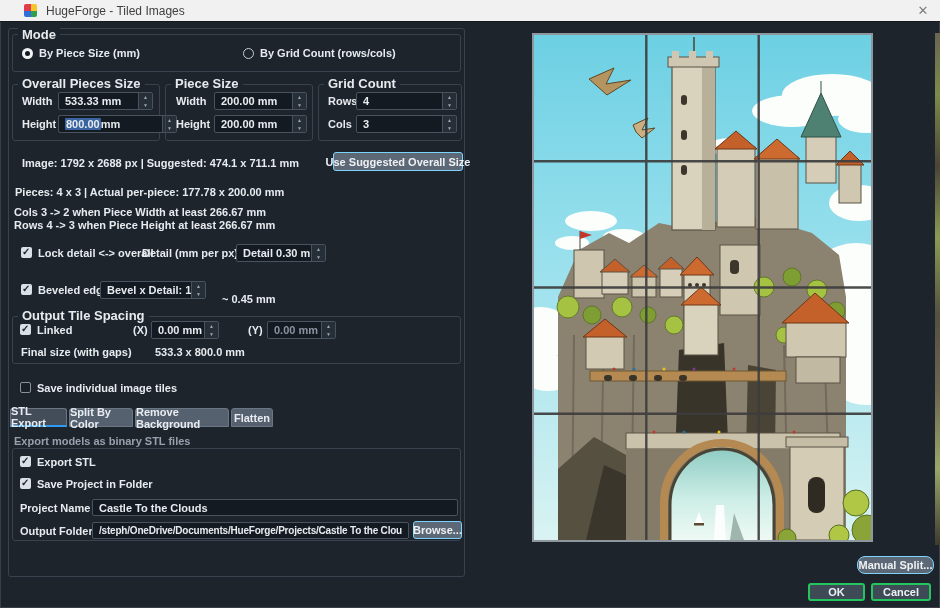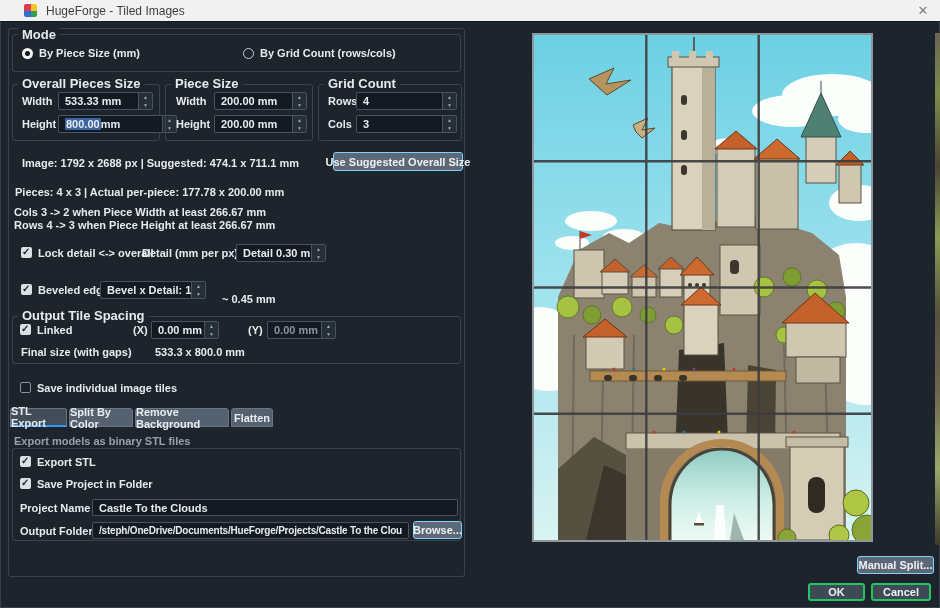--- a/index.html
+++ b/index.html
@@ -349,15 +349,15 @@
       <line x1="112.3" y1="0" x2="112.3" y2="505"></line>
       <line x1="224.7" y1="0" x2="224.7" y2="505"></line>
       <line x1="0" y1="126.2" x2="337" y2="126.2"></line>
       <line x1="0" y1="252.5" x2="337" y2="252.5"></line>
       <line x1="0" y1="378.8" x2="337" y2="378.8"></line>
     </g>
   </svg>
 </div>
 <div class="sliver"></div>
 
-<div class="btn-gray" style="left:857px;top:556px;width:77px;height:18px;">Manual Split...</div>
+<div class="btn-gray" style="left:857px;top:556px;width:77px;height:18px;border-radius:8px;">Manual Split...</div>
 <div class="btn-dark" style="left:808px;top:583px;width:57px;height:18px;">OK</div>
 <div class="btn-dark" style="left:871px;top:583px;width:60px;height:18px;">Cancel</div>
 
 </body></html>

